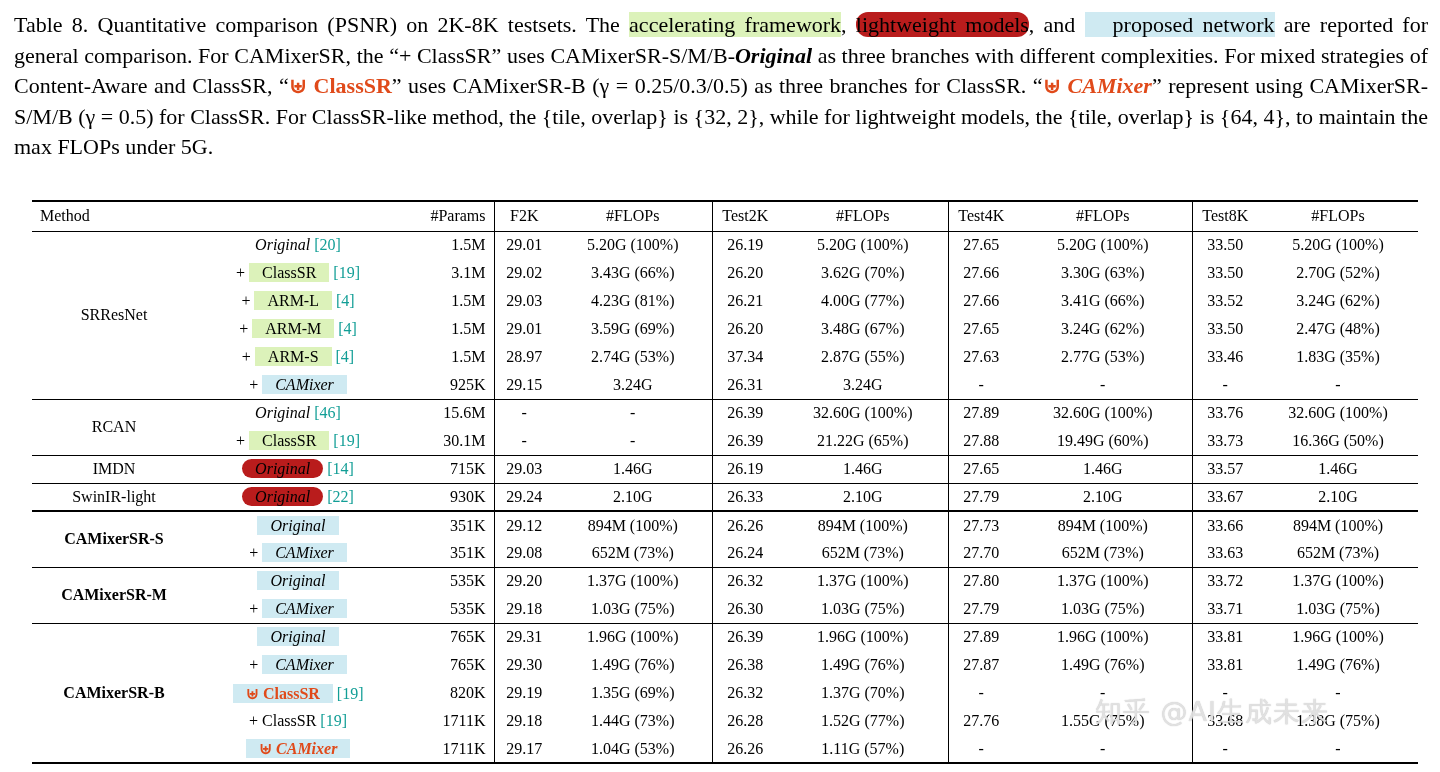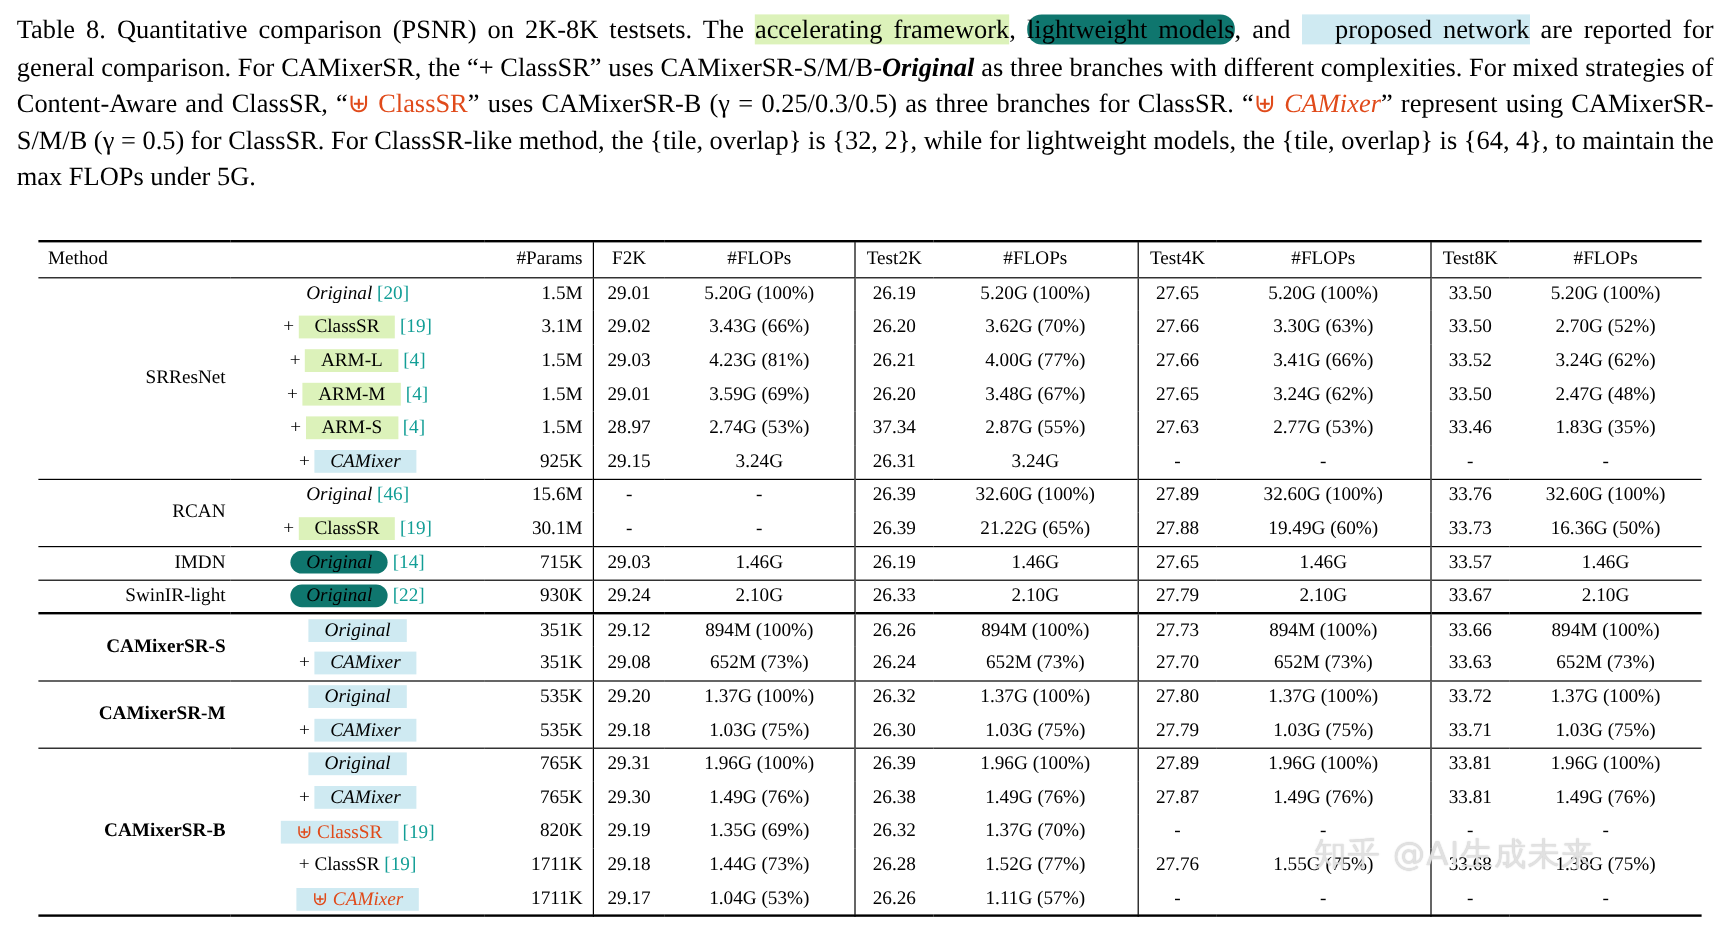--- a/index.html
+++ b/index.html
@@ -6,44 +6,44 @@
   html,body { width:1440px; height:772px; background:#ffffff; overflow:hidden; }
   body { font-family:"Liberation Serif","DejaVu Serif",serif; color:#000; position:relative; }
 
   .caption {
     position:absolute; left:14px; top:10px; width:1414px;
     font-size:22px; line-height:30.5px; text-align:justify;
   }
 
   
   .hl-g { background:#dcf2ba; }
-  .hl-y { background:#0f766e;border-radius:12px; }
+  .hl-y { background:#b91c1c;border-radius:12px; }
   .hl-b { background:#cfeaf2;padding-left:28px; }
-  .or   { color:#e04a1a; }
+  .or   { color:#e04a1a;font-weight:bold; }
   .it   { font-style:italic; }
   .bi   { font-style:italic; font-weight:bold; }
   .ref  { color:#129e96; }
 
   table {
     position:absolute; left:32px; top:200px; width:1386px;
     border-collapse:collapse; table-layout:fixed;
     border-top:2.5px solid #000; border-bottom:2.5px solid #000;
     font-size:16px;
   }
   th, td {
     height:28px; padding:0 4px; text-align:center;
     font-weight:normal; white-space:nowrap; overflow:visible;
   }
   thead th { height:30px; border-bottom:1.5px solid #000; }
   .al { text-align:left; padding-left:8px; }
   .ar { text-align:right; padding-right:8px; }
   .vl { border-left:1.5px solid #000; }
   tr.gtop > th, tr.gtop > td { border-top:1.5px solid #000; }
   tr.gtop-strong > th, tr.gtop-strong > td { border-top:2px solid #000; }
-  td.mcell { text-align:right; padding-left:8px; vertical-align:middle; }
+  td.mcell { text-align:center; padding-left:8px; vertical-align:middle; }
   td.mcell.b { font-weight:bold; }
   td.vcell { text-align:center; }
   td.pcell { text-align:right; padding-right:8px; }
   td .hl-g, td .hl-y, td .hl-b { padding:1px 13px; }
 
   .watermark {
     position:absolute; left:1095px; top:694px; width:320px;
     font-family:"DejaVu Sans","Liberation Sans",sans-serif;
     font-size:27px; letter-spacing:1px;
     color:rgba(228,228,228,0.9);

